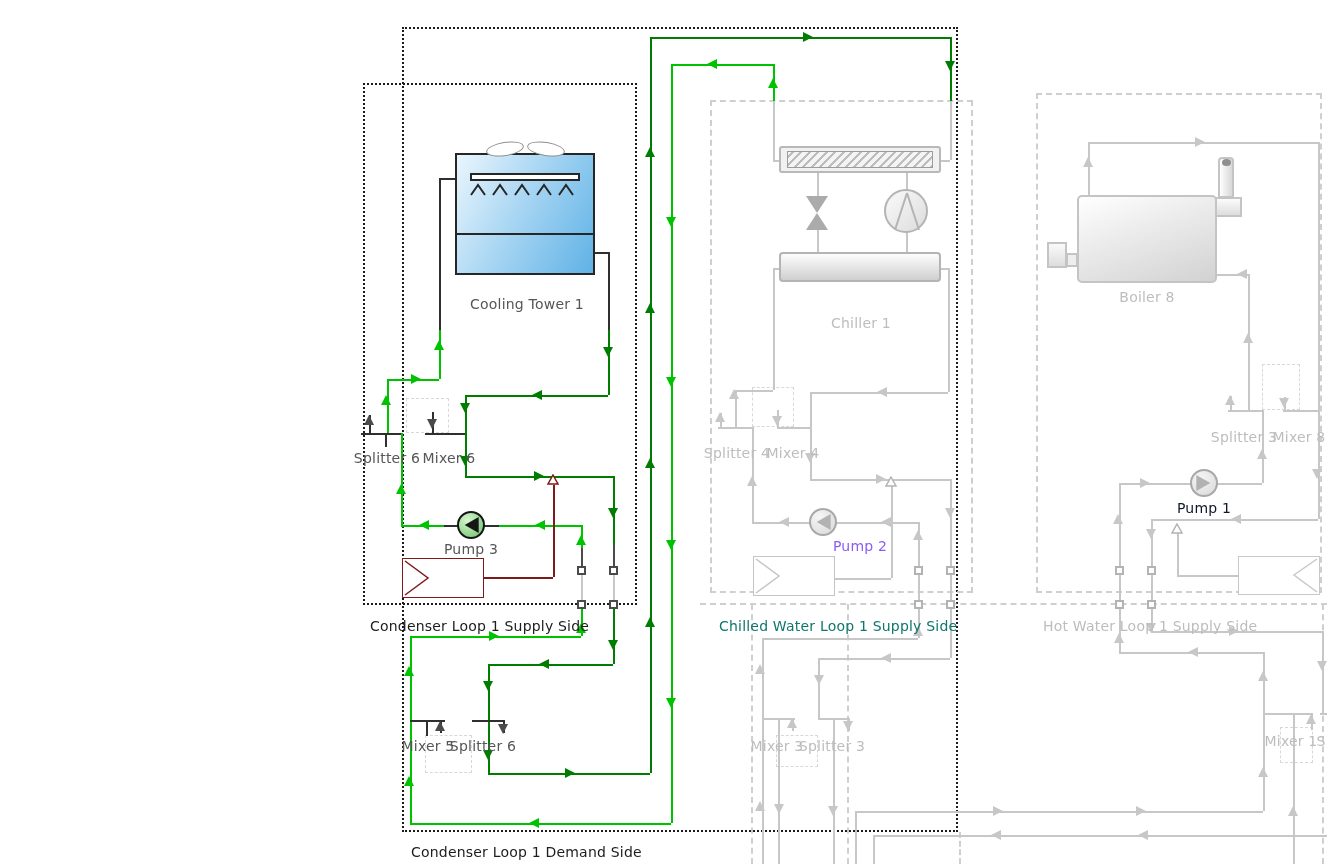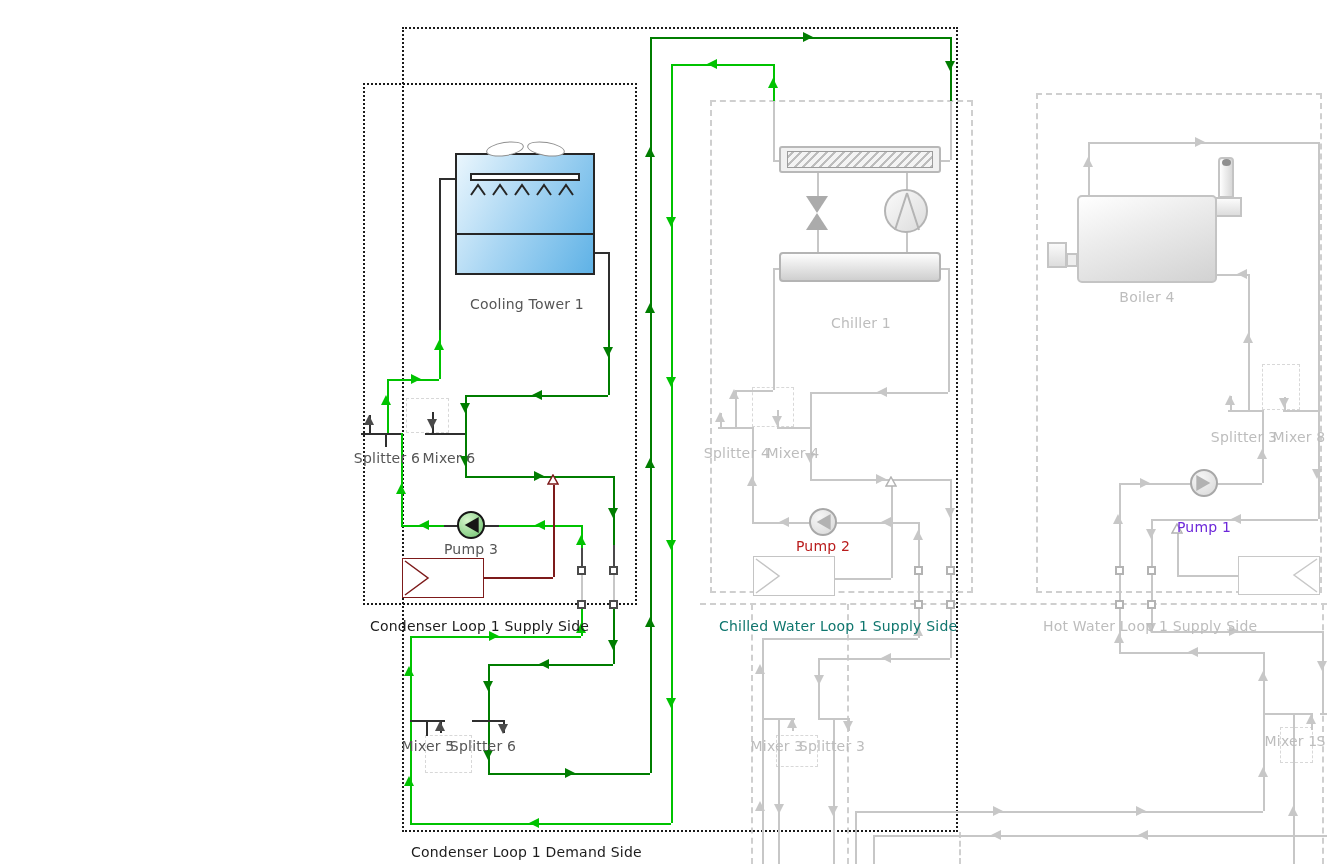--- a/index.html
+++ b/index.html
@@ -300,28 +300,28 @@
       <div class="lbl" style="left: 387px; top: 450px; color: rgb(86, 86, 86); transform: translateX(-50%);">Splitter 6</div>
       <div class="lbl" style="left: 449px; top: 450px; color: rgb(86, 86, 86); transform: translateX(-50%);">Mixer 6</div>
       <div class="lbl" style="left: 471px; top: 541px; color: rgb(86, 86, 86); transform: translateX(-50%);">Pump 3</div>
       <div class="lbl" style="left: 428px; top: 738px; color: rgb(86, 86, 86); transform: translateX(-50%);">Mixer 5</div>
       <div class="lbl" style="left: 483px; top: 738px; color: rgb(86, 86, 86); transform: translateX(-50%);">Splitter 6</div>
       <div class="lbl" style="left: 370px; top: 618px; color: rgb(28, 28, 28);">Condenser Loop 1 Supply Side</div>
       <div class="lbl" style="left: 411px; top: 844px; color: rgb(28, 28, 28);">Condenser Loop 1 Demand Side</div>
       <div class="lbl" style="left: 861px; top: 315px; color: rgb(189, 189, 189); transform: translateX(-50%);">Chiller 1</div>
       <div class="lbl" style="left: 737px; top: 445px; color: rgb(189, 189, 189); transform: translateX(-50%);">Splitter 4</div>
       <div class="lbl" style="left: 793px; top: 445px; color: rgb(189, 189, 189); transform: translateX(-50%);">Mixer 4</div>
-      <div class="lbl" style="left: 823px; top: 538px; color: #b91c1c; transform: translateX(-50%);">Pump 2</div>
+      <div class="lbl" style="left: 860px; top: 538px; color: #8b5cf6; transform: translateX(-50%);">Pump 2</div>
       <div class="lbl" style="left: 777px; top: 738px; color: rgb(189, 189, 189); transform: translateX(-50%);">Mixer 3</div>
       <div class="lbl" style="left: 832px; top: 738px; color: rgb(189, 189, 189); transform: translateX(-50%);">Splitter 3</div>
       <div class="lbl" style="left: 719px; top: 618px; color: #0f766e;">Chilled Water Loop 1 Supply Side</div>
-      <div class="lbl" style="left: 1147px; top: 289px; color: rgb(189, 189, 189); transform: translateX(-50%);">Boiler 4</div>
+      <div class="lbl" style="left: 1147px; top: 289px; color: rgb(189, 189, 189); transform: translateX(-50%);">Boiler 8</div>
       <div class="lbl" style="left: 1244px; top: 429px; color: rgb(189, 189, 189); transform: translateX(-50%);">Splitter 3</div>
       <div class="lbl" style="left: 1299px; top: 429px; color: rgb(189, 189, 189); transform: translateX(-50%);">Mixer 8</div>
-      <div class="lbl" style="left: 1204px; top: 500px; color: #6d28d9; transform: translateX(-50%); margin-top: 19px;">Pump 1</div>
+      <div class="lbl" style="left: 1204px; top: 500px; color: #0f172a; transform: translateX(-50%);">Pump 1</div>
       <div class="lbl" style="left: 1291px; top: 733px; color: rgb(189, 189, 189); transform: translateX(-50%);">Mixer 1</div>
       <div class="lbl" style="left: 1321px; top: 733px; color: rgb(189, 189, 189); transform: translateX(-50%);">S</div>
       <div class="lbl" style="left: 1043px; top: 618px; color: rgb(189, 189, 189);">Hot Water Loop 1 Supply Side</div>
     </div>
 
   <div class="eq fan" style="left:486px;top:142px;transform:rotate(-9deg);"></div>
   <div class="eq fan" style="left:527px;top:142px;transform:rotate(9deg);"></div>
   <div class="eq tower">
     <div class="spray"></div>
     <svg class="carets" width="116" height="16">

